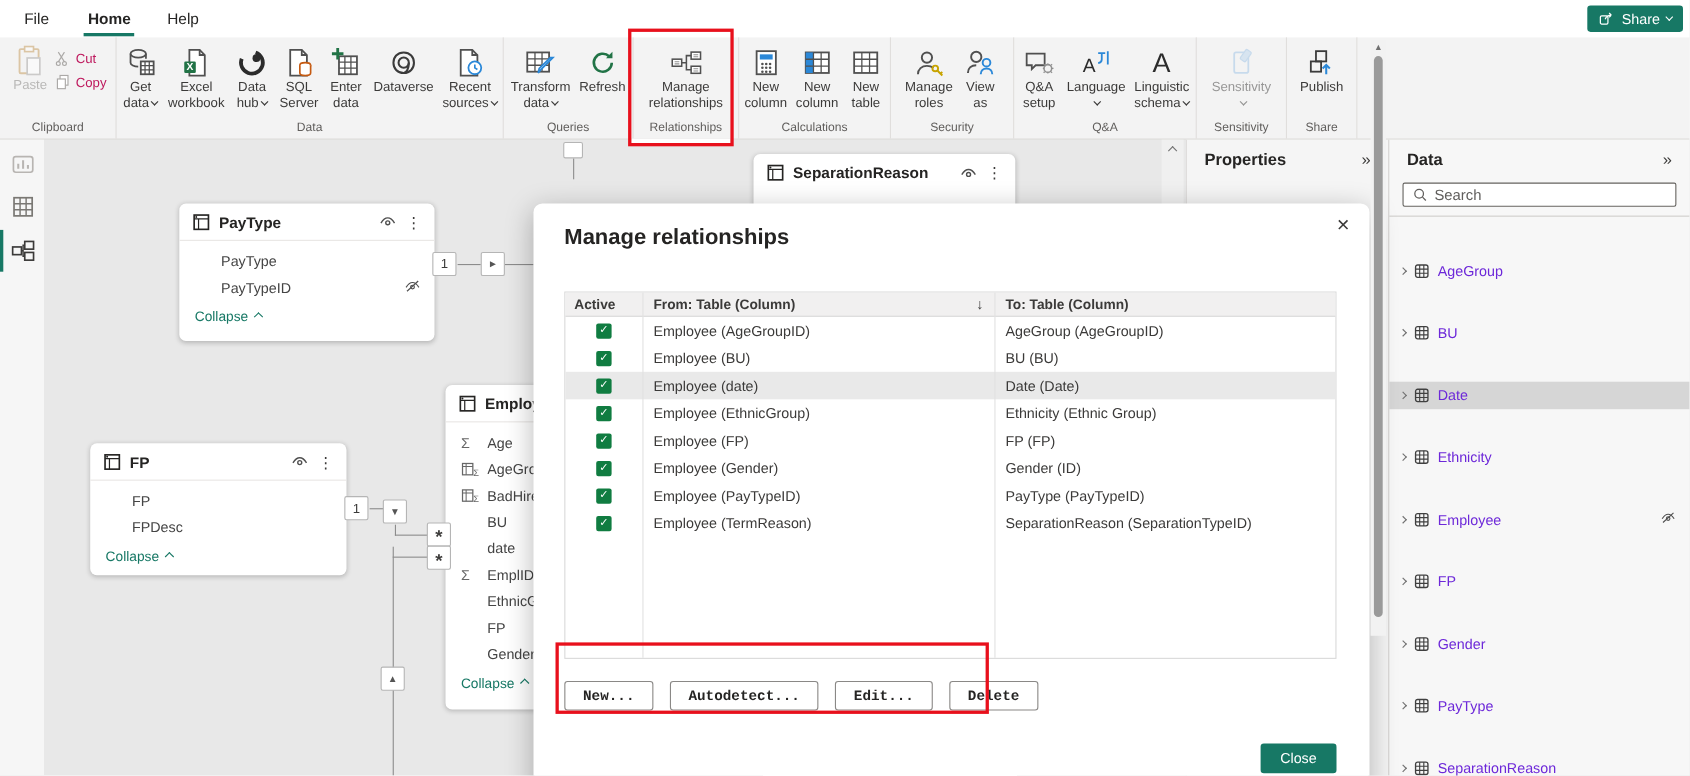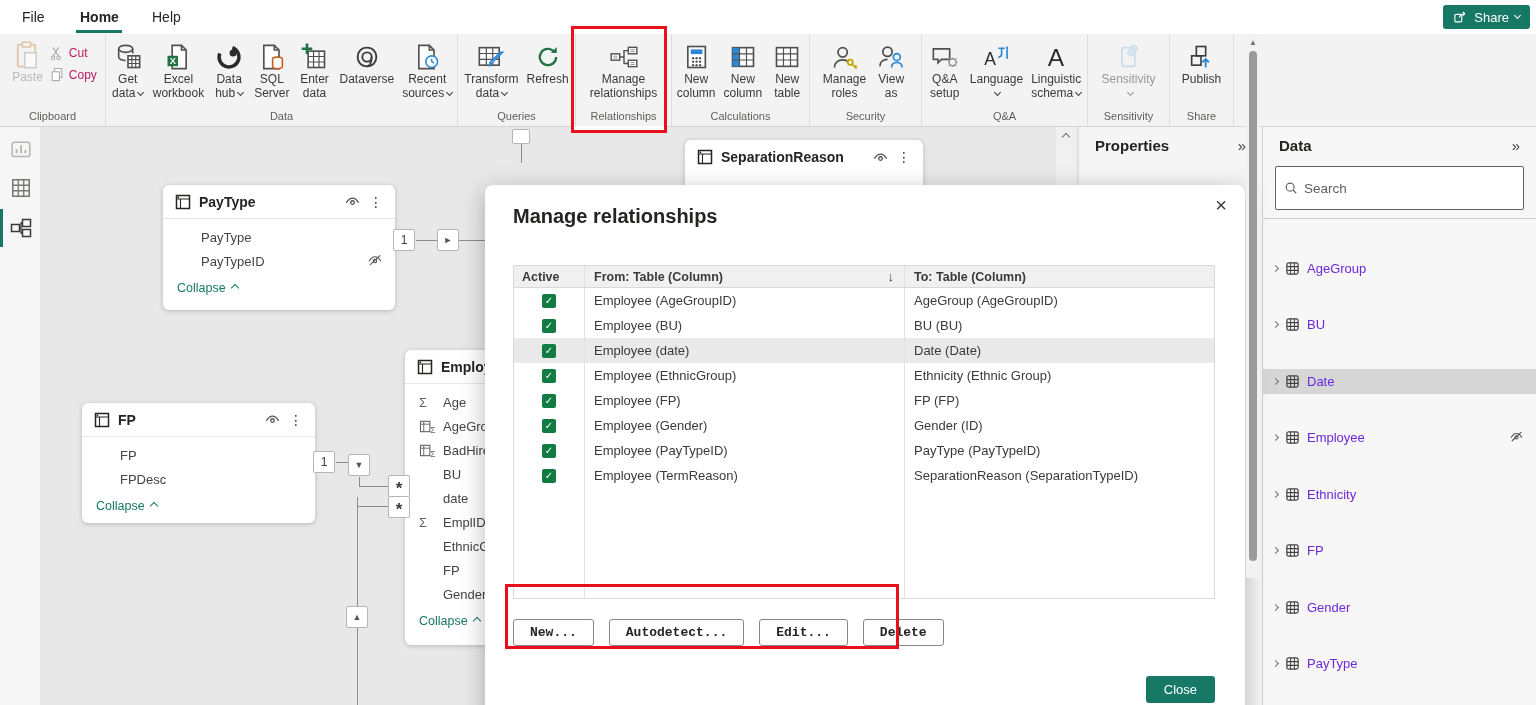--- a/index.html
+++ b/index.html
@@ -75,21 +75,21 @@
   .cbox{position:absolute;width:22px;height:22px;background:#fff;border:1px solid #B5B5B5;z-index:4;display:flex;align-items:center;justify-content:center;font-size:12px;color:#3B3A39;border-radius:2px;}
   .cbox.star{font-size:17px;font-weight:700;padding-top:6px;}
   .cbox.tri{font-size:9px;color:#555;}
 
   
   #properties-panel{position:absolute;left:1078px;top:0;width:184px;height:578px;background:#F5F5F5;border-left:1px solid #DDDBDA;z-index:3;}
   .panel-head{display:flex;align-items:flex-start;padding:10px 16px 8px;}
   .panel-title{font-size:15px;font-weight:700;color:#252423;flex:1;}
   .panel-chev{font-size:15px;color:#3B3A39;}
   #data-panel{position:absolute;left:1262px;top:0;width:274px;height:578px;background:#F7F7F7;border-left:1px solid #D5D3D1;z-index:3;}
-  #search-box{margin:4px 12px 0;height:44px;background:#fff;border:1px solid #65635F;border-radius:2px;display:flex;align-items:center;gap:6px;padding:0 8px;}
+  #search-box{margin:4px 12px 0;height:22px;background:#fff;border:1px solid #65635F;border-radius:2px;display:flex;align-items:center;gap:6px;padding:0 8px;}
   #search-box svg{width:14px;height:14px;flex:0 0 auto;}
   #search-input{border:none;outline:none;flex:1;font-size:13.5px;color:#252423;background:transparent;font-family:inherit;}
   #search-input::placeholder{color:#605E5C;}
   #data-divider{margin-top:8px;border-bottom:1px solid #CFCDCB;}
   #data-tree{padding-top:5px;}
   .trow{display:flex;align-items:center;height:24.5px;padding:0 12px 0 10px;gap:7px;font-size:13px;color:#6d28d9;margin-top:32px;}
   .trow.sel{background:#D6D6D6;}
   .trow .tico svg{width:15px;height:15px;display:block;}
   .trow .tlabel{flex:1;white-space:nowrap;}
   .trow .hid svg{width:15px;height:15px;}
@@ -685,36 +685,36 @@
           <span class="tlabel">Date</span>
         </div>
         <div class="trow">
           <span class="chev right gray"></span>
           <span class="tico">
             <svg viewBox="0 0 16 16">
               <rect x="2" y="2" width="12" height="12" rx="2" fill="none" stroke="#404040" stroke-width="1.3"></rect>
               <path d="M2 6h12M2 10h12M6 2v12M10 2v12" stroke="#404040" stroke-width="1.1"></path>
             </svg>
           </span>
+          <span class="tlabel">Ethnicity</span>
+        </div>
+        <div class="trow">
+          <span class="chev right gray"></span>
+          <span class="tico">
+            <svg viewBox="0 0 16 16">
+              <rect x="2" y="2" width="12" height="12" rx="2" fill="none" stroke="#404040" stroke-width="1.3"></rect>
+              <path d="M2 6h12M2 10h12M6 2v12M10 2v12" stroke="#404040" stroke-width="1.1"></path>
+            </svg>
+          </span>
           <span class="tlabel">Employee</span>
           <span class="hid"><svg width="16" height="16" viewBox="0 0 16 16">
               <path d="M2.2 9.2C4 6.2 6.1 4.8 8 4.8s4 1.4 5.8 4.4" fill="none" stroke="#505050" stroke-width="1.1"></path>
               <circle cx="8" cy="9" r="1.7" fill="none" stroke="#505050" stroke-width="1.1"></circle>
               <path d="M3 12.8 13.2 3.4" stroke="#505050" stroke-width="1.1"></path>
             </svg></span>
-        </div>
-        <div class="trow">
-          <span class="chev right gray"></span>
-          <span class="tico">
-            <svg viewBox="0 0 16 16">
-              <rect x="2" y="2" width="12" height="12" rx="2" fill="none" stroke="#404040" stroke-width="1.3"></rect>
-              <path d="M2 6h12M2 10h12M6 2v12M10 2v12" stroke="#404040" stroke-width="1.1"></path>
-            </svg>
-          </span>
-          <span class="tlabel">Ethnicity</span>
         </div>
         <div class="trow">
           <span class="chev right gray"></span>
           <span class="tico">
             <svg viewBox="0 0 16 16">
               <rect x="2" y="2" width="12" height="12" rx="2" fill="none" stroke="#404040" stroke-width="1.3"></rect>
               <path d="M2 6h12M2 10h12M6 2v12M10 2v12" stroke="#404040" stroke-width="1.1"></path>
             </svg>
           </span>
           <span class="tlabel">FP</span>

